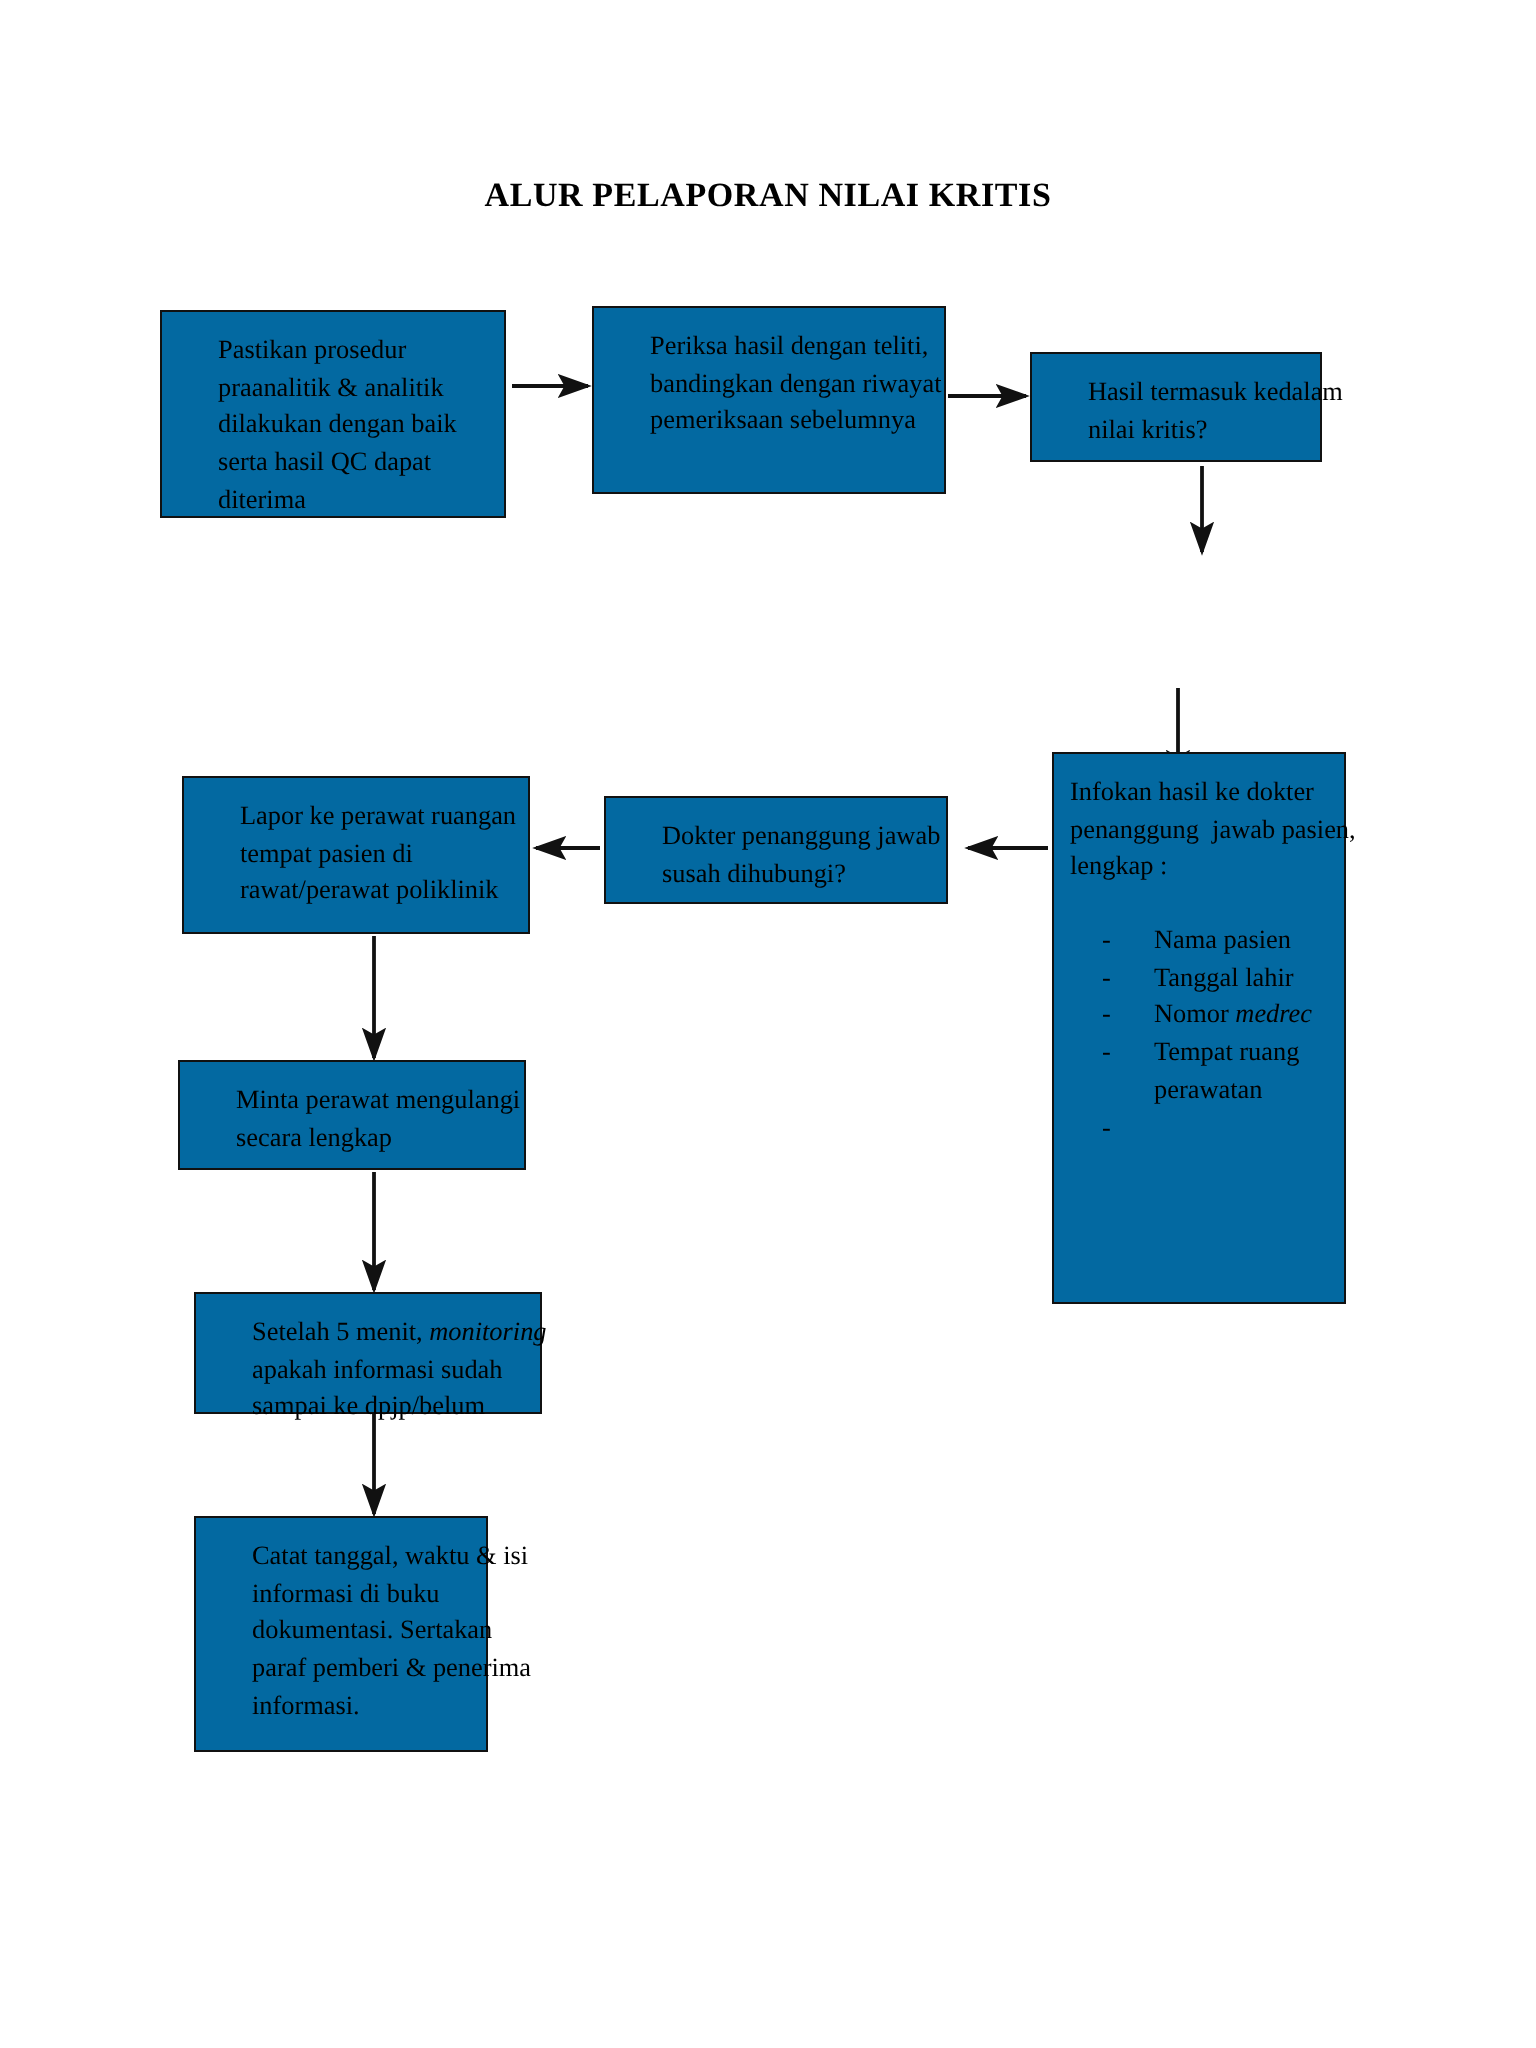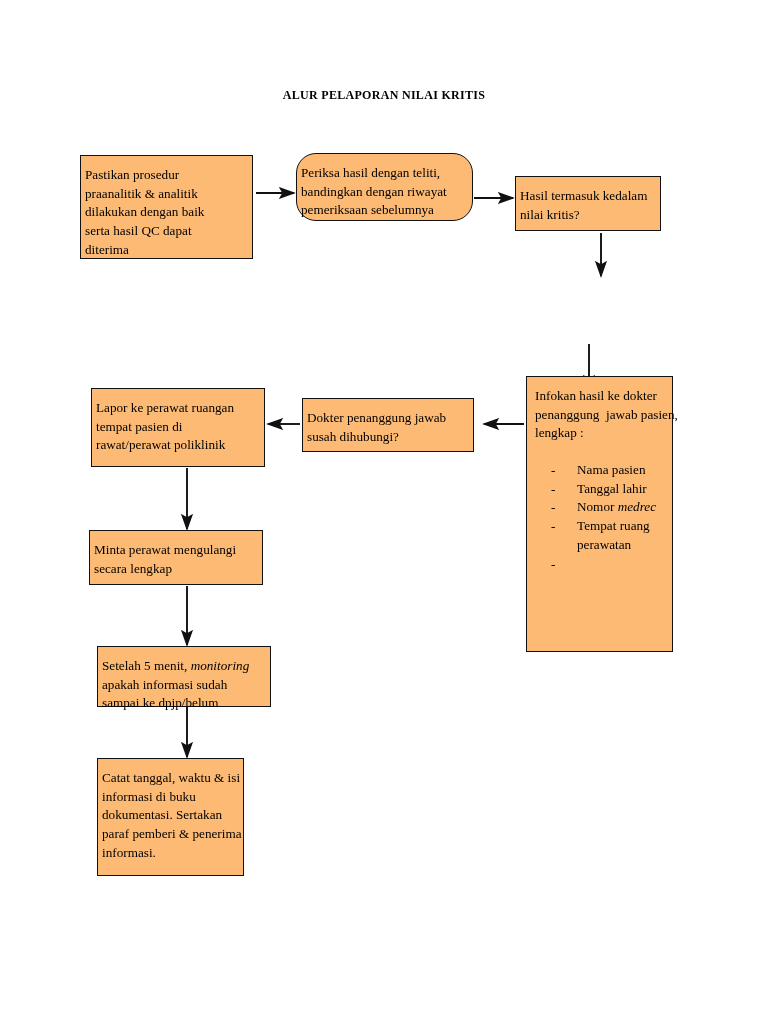--- a/index.html
+++ b/index.html
@@ -20,33 +20,33 @@
     left: 0; top: 0;
     width: 768px;
     height: 1024px;
   }
   .title {
     position: absolute;
     left: 0;
     top: 88px;
     width: 768px;
     text-align: center;
-    font-size: 12px;
+    font-size: 17px;
     font-weight: bold;
     letter-spacing: 0.3px;
     font-family: "Liberation Serif", "DejaVu Serif", serif;
   }
   .box {
     position: absolute;
     box-sizing: border-box;
     border: 1.3px solid #111;
-    background: #fdba74;
+    background: #0369a1;
     font-size: 13.2px;
     line-height: 1.42;
-    padding: 10px 10px 8px 4px;
+    padding: 10px 10px 8px 28px;
   }
   .box .ln {
     display: block;
     white-space: pre;
   }
   .box em {
     font-style: italic;
   }
   .bullets {
     position: absolute;
@@ -104,21 +104,21 @@
   </svg>
 
   <div class="box" style="left:80px; top:155px; width:173px; height:104px;">
     <span class="ln">Pastikan prosedur</span>
     <span class="ln">praanalitik &amp; analitik</span>
     <span class="ln">dilakukan dengan baik</span>
     <span class="ln">serta hasil QC dapat</span>
     <span class="ln">diterima</span>
   </div>
 
-  <div class="box" style="left:296px; top:153px; width:177px; height:68px;border-radius:20px;">
+  <div class="box" style="left:296px; top:153px; width:177px; height:94px;">
     <span class="ln">Periksa hasil dengan teliti,</span>
     <span class="ln">bandingkan dengan riwayat</span>
     <span class="ln">pemeriksaan sebelumnya</span>
   </div>
 
   <div class="box" style="left:515px; top:176px; width:146px; height:55px;">
     <span class="ln">Hasil termasuk kedalam</span>
     <span class="ln">nilai kritis?</span>
   </div>
 

